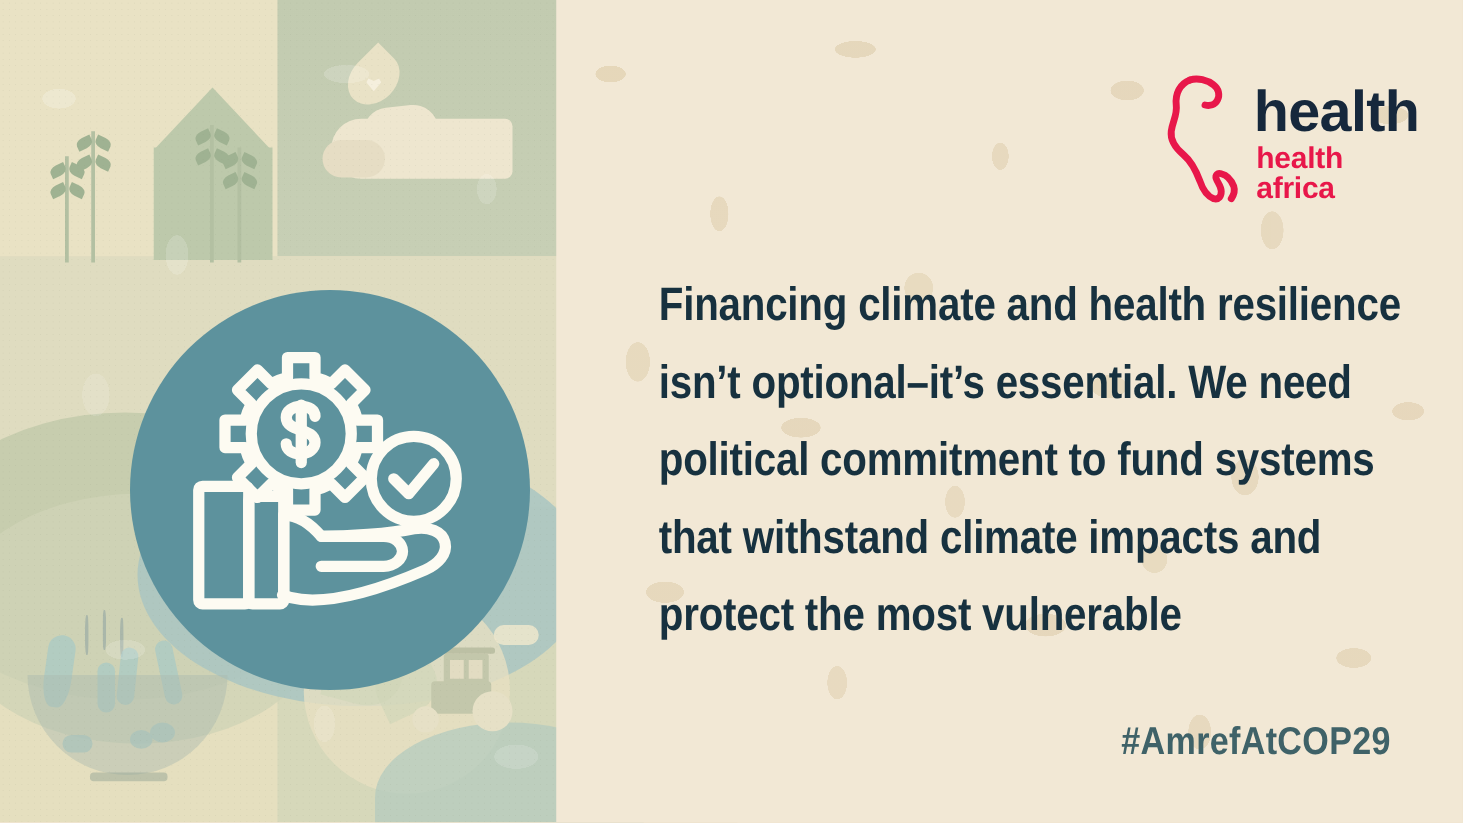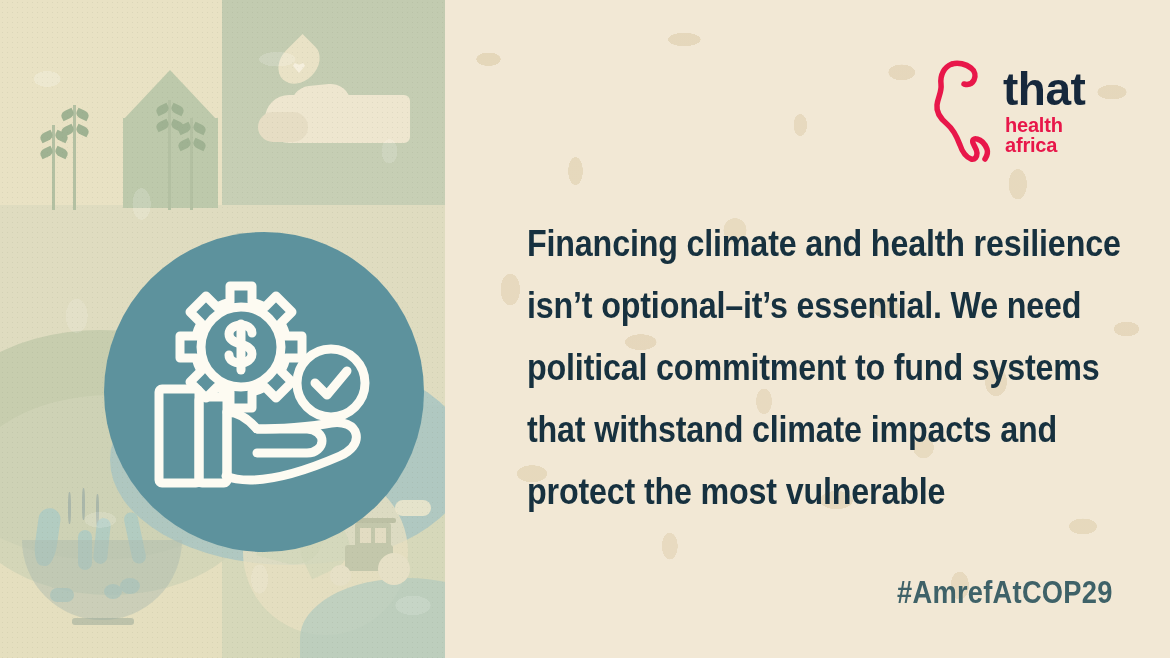--- a/index.html
+++ b/index.html
@@ -181,21 +181,21 @@
   
   .logo { position:absolute; left:930px; top:58px; width:185px; height:112px; }
   .logo-africa { position:absolute; left:0; top:0; width:70px; height:112px; }
   .logo-word {
     position:absolute; left:73px; top:8px;
     font-size:46px; font-weight:700; letter-spacing:-0.5px;
     color:#16283c; line-height:1;
   }
   .logo-sub {
     position:absolute; left:75px; top:57px;
-    font-size:20px; font-weight:700; letter-spacing:-0.2px;
+    font-size:24px; font-weight:700; letter-spacing:-0.2px;
     color:#e8174a; line-height:1;
   }
 
   
   .headline {
     position:absolute; left:527px; top:212px; width:600px;
     color:#17313f;
     font-size:37.5px;
     line-height:62px;
     font-weight:700;
@@ -329,21 +329,21 @@
   </svg>
 
   <div class="logo">
     <svg class="logo-africa" viewBox="0 0 70 112">
       <path d="M22 6 C14 9 10 17 11 26 C12 34 8 39 7 47 C6 55 11 61 17 66
                C23 71 27 79 30 87 C32 93 36 99 41 101 C45 102 47 99 47 95
                C47 91 44 88 43 85 C42 82 44 80 47 81 C51 82 55 86 57 91
                C58 94 57 98 55 101" fill="none" stroke="#e8174a" stroke-width="5.5" stroke-linecap="round" stroke-linejoin="round"></path>
       <path d="M22 6 C28 4 36 6 41 10 C45 13 46 18 44 22 C42 26 38 27 34 26" fill="none" stroke="#e8174a" stroke-width="5.5" stroke-linecap="round" stroke-linejoin="round"></path>
     </svg>
-    <div class="logo-word">that</div>
+    <div class="logo-word">health</div>
     <div class="logo-sub">health africa</div>
   </div>
 
   <div class="headline">
     <span class="headline-line">Financing climate and health resilience</span>
     <span class="headline-line">isn’t optional–it’s essential. We need</span>
     <span class="headline-line">political commitment to fund systems</span>
     <span class="headline-line">that withstand climate impacts and</span>
     <span class="headline-line">protect the most vulnerable</span>
   </div>

